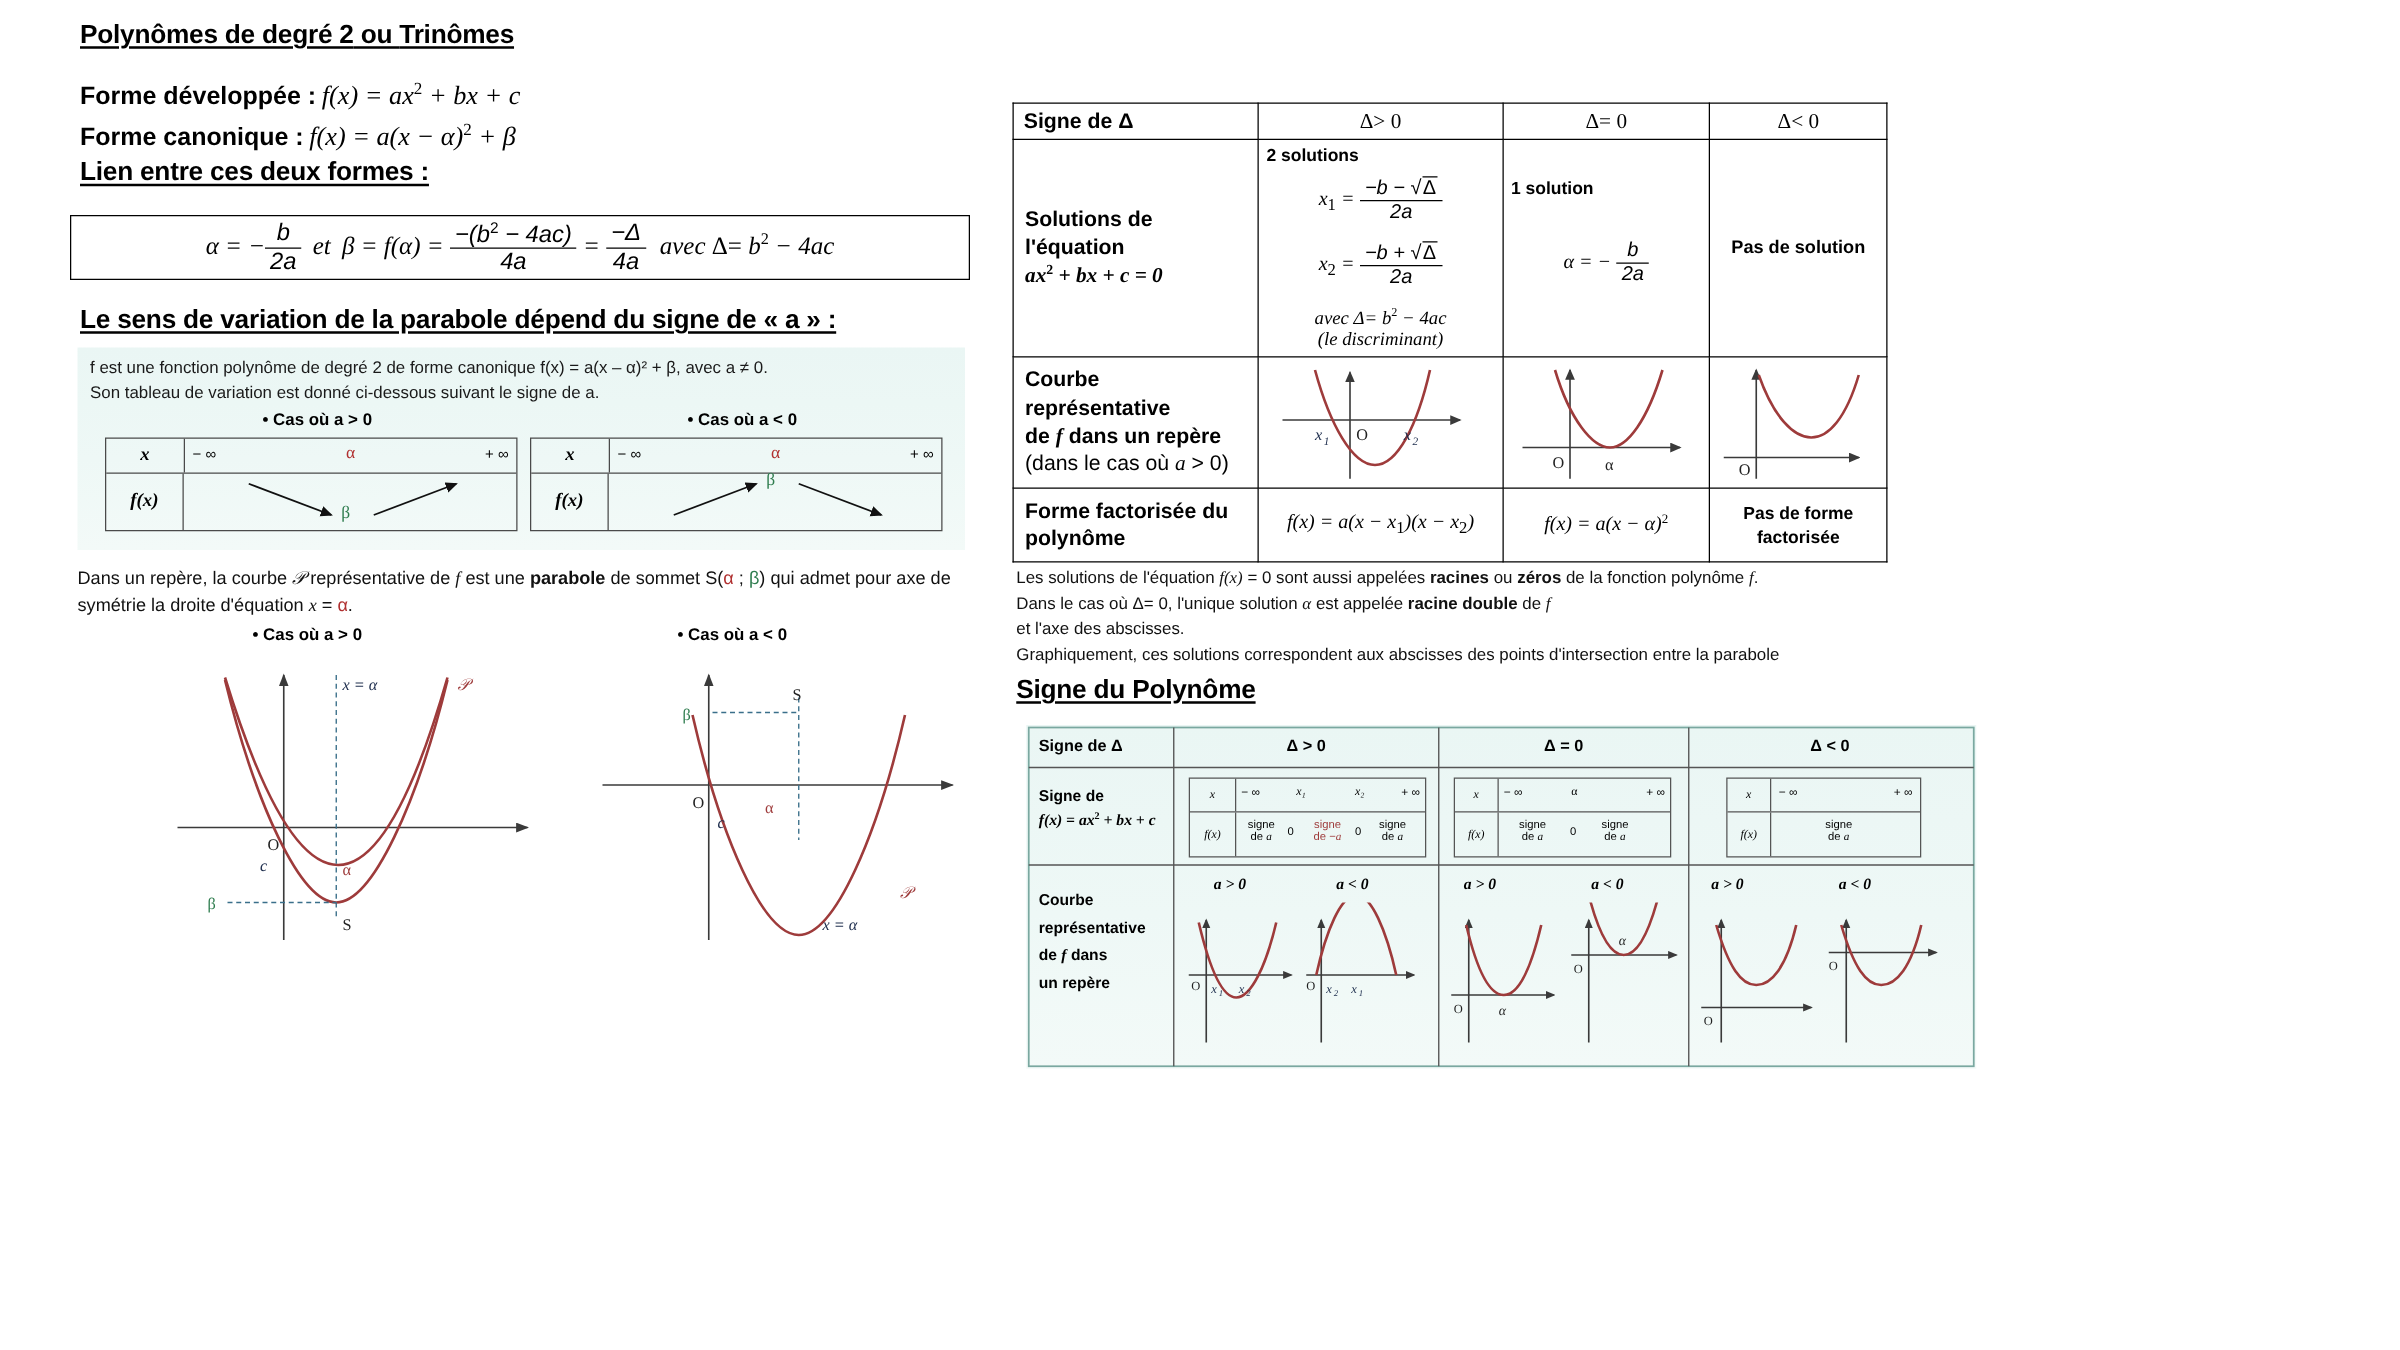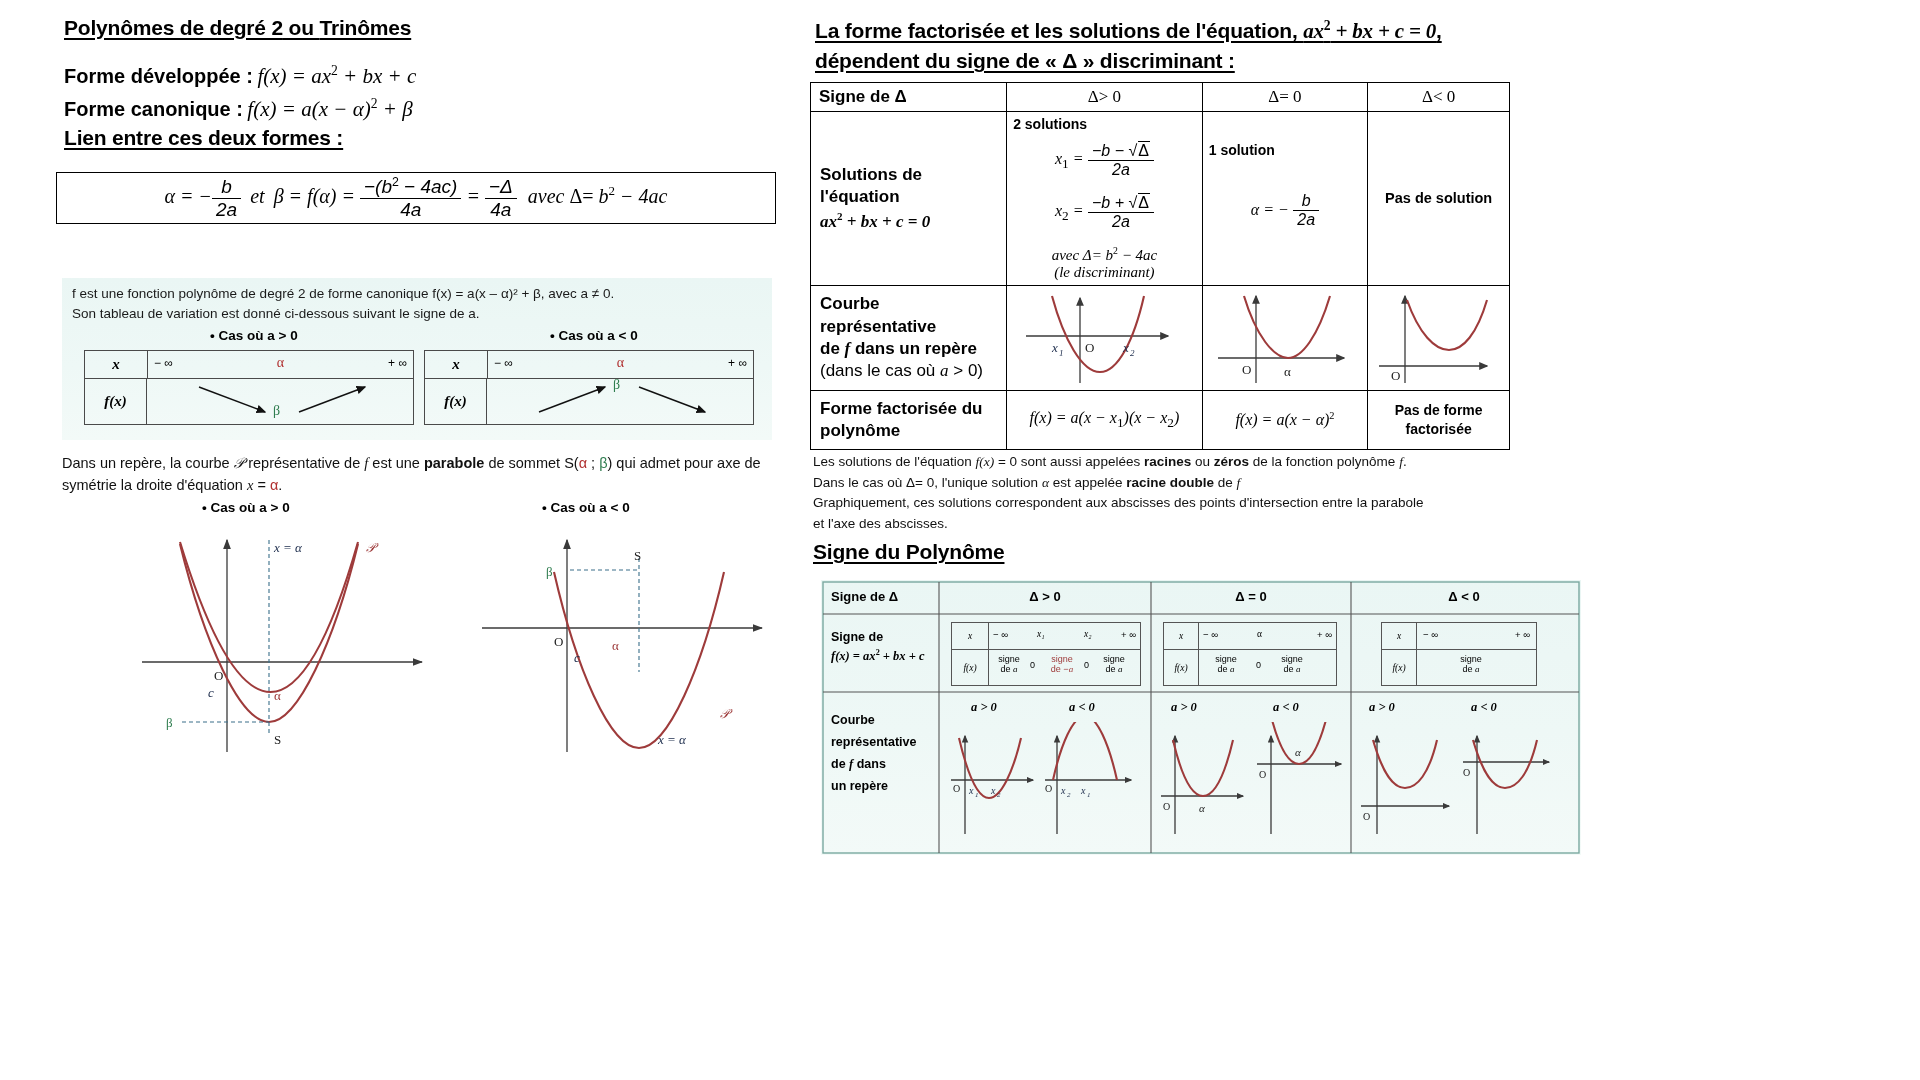--- a/index.html
+++ b/index.html
@@ -119,20 +119,21 @@
       <span class="mono-math" style="font-size:20px;">
         α = −<span class="frac" style="font-size:19px;"><span class="num">b</span><span class="den">2a</span></span>
         <span style="margin:0 4px;">et</span> β = f(α) =
         <span class="frac" style="font-size:19px;"><span class="num">−(b<sup class="up">2</sup> − 4ac)</span><span class="den">4a</span></span>
         =
         <span class="frac" style="font-size:19px;"><span class="num">−Δ</span><span class="den">4a</span></span>
         <span style="margin-left:6px;">avec <span class="up">Δ=</span> b<sup class="up">2</sup> − 4ac</span>
       </span>
     </div>
 
+    <div id="sens-hd" class="hd">Le sens de variation de la parabole dépend du signe de « a » :</div>
 
     <div id="varblock" class="scan">
       <div id="vartxt">
         <div>f est une fonction polynôme de degré 2 de forme canonique f(x) = a(x – α)² + β, avec a ≠ 0.</div>
         <div>Son tableau de variation est donné ci-dessous suivant le signe de a.</div>
       </div>
 
       <div class="cas" style="left:148px;top:50px;">• Cas où a &gt; 0</div>
       <div class="cas" style="left:488px;top:50px;">• Cas où a &lt; 0</div>
 
@@ -232,27 +233,20 @@
         <text class="lblk" x="172" y="38">S</text>
         <text class="lbl" x="196" y="222">x = α</text>
         <text class="lblr" x="258" y="196" style="font-style:italic;">𝒫</text>
       </svg>
     </div>
 
   </div>
 
   <div id="right">
 
-    <div id="r-title">
-      <div class="hd">
-        La forme factorisée et les solutions de l'équation,
-        <span class="serif" style="font-style:italic;font-weight:bold;">ax<sup style="font-style:normal;">2</sup> + bx + c = 0</span>,
-      </div>
-      <div class="hd">dépendent du signe de « Δ » discriminant :</div>
-    </div>
 
     <table id="maintable">
       <tbody>
           <tr>
         <th class="th-lbl" style="width:215px;">Signe de Δ</th>
         <th class="th-c" style="width:190px;">Δ&gt; 0</th>
         <th class="th-c" style="width:160px;">Δ= 0</th>
         <th class="th-c" style="width:135px;">Δ&lt; 0</th>
       </tr>
 
@@ -352,22 +346,22 @@
         Les solutions de l'équation <span class="serif it">f(x)</span> = 0 sont aussi appelées
         <b>racines</b> ou
         <b>zéros</b>
         de la fonction polynôme <span class="serif it">f</span>.
       </div>
       <div>
         Dans le cas où Δ= 0, l'unique solution <span class="serif it">α</span> est appelée
         <b>racine double</b>
         de <span class="serif it">f</span>
       </div>
+      <div>et l'axe des abscisses.</div>
       <div>Graphiquement, ces solutions correspondent aux abscisses des points d'intersection entre la parabole</div>
-      <div>et l'axe des abscisses.</div>
     </div>
 
     <div id="signe-hd" class="hd">Signe du Polynôme</div>
 
     <div id="signeblock" class="scan">
       <svg width="760" height="275" viewBox="0 0 760 275" style="position:absolute;left:0;top:0;">
         <rect x="2" y="2" width="756" height="271" fill="none" stroke="#7aa8a0" stroke-width="1.4"></rect>
         <line x1="118" y1="2" x2="118" y2="273" stroke="#555" stroke-width="1.1"></line>
         <line x1="2" y1="34" x2="758" y2="34" stroke="#555" stroke-width="1.1"></line>
         <line x1="2" y1="112" x2="758" y2="112" stroke="#555" stroke-width="1.1"></line>

